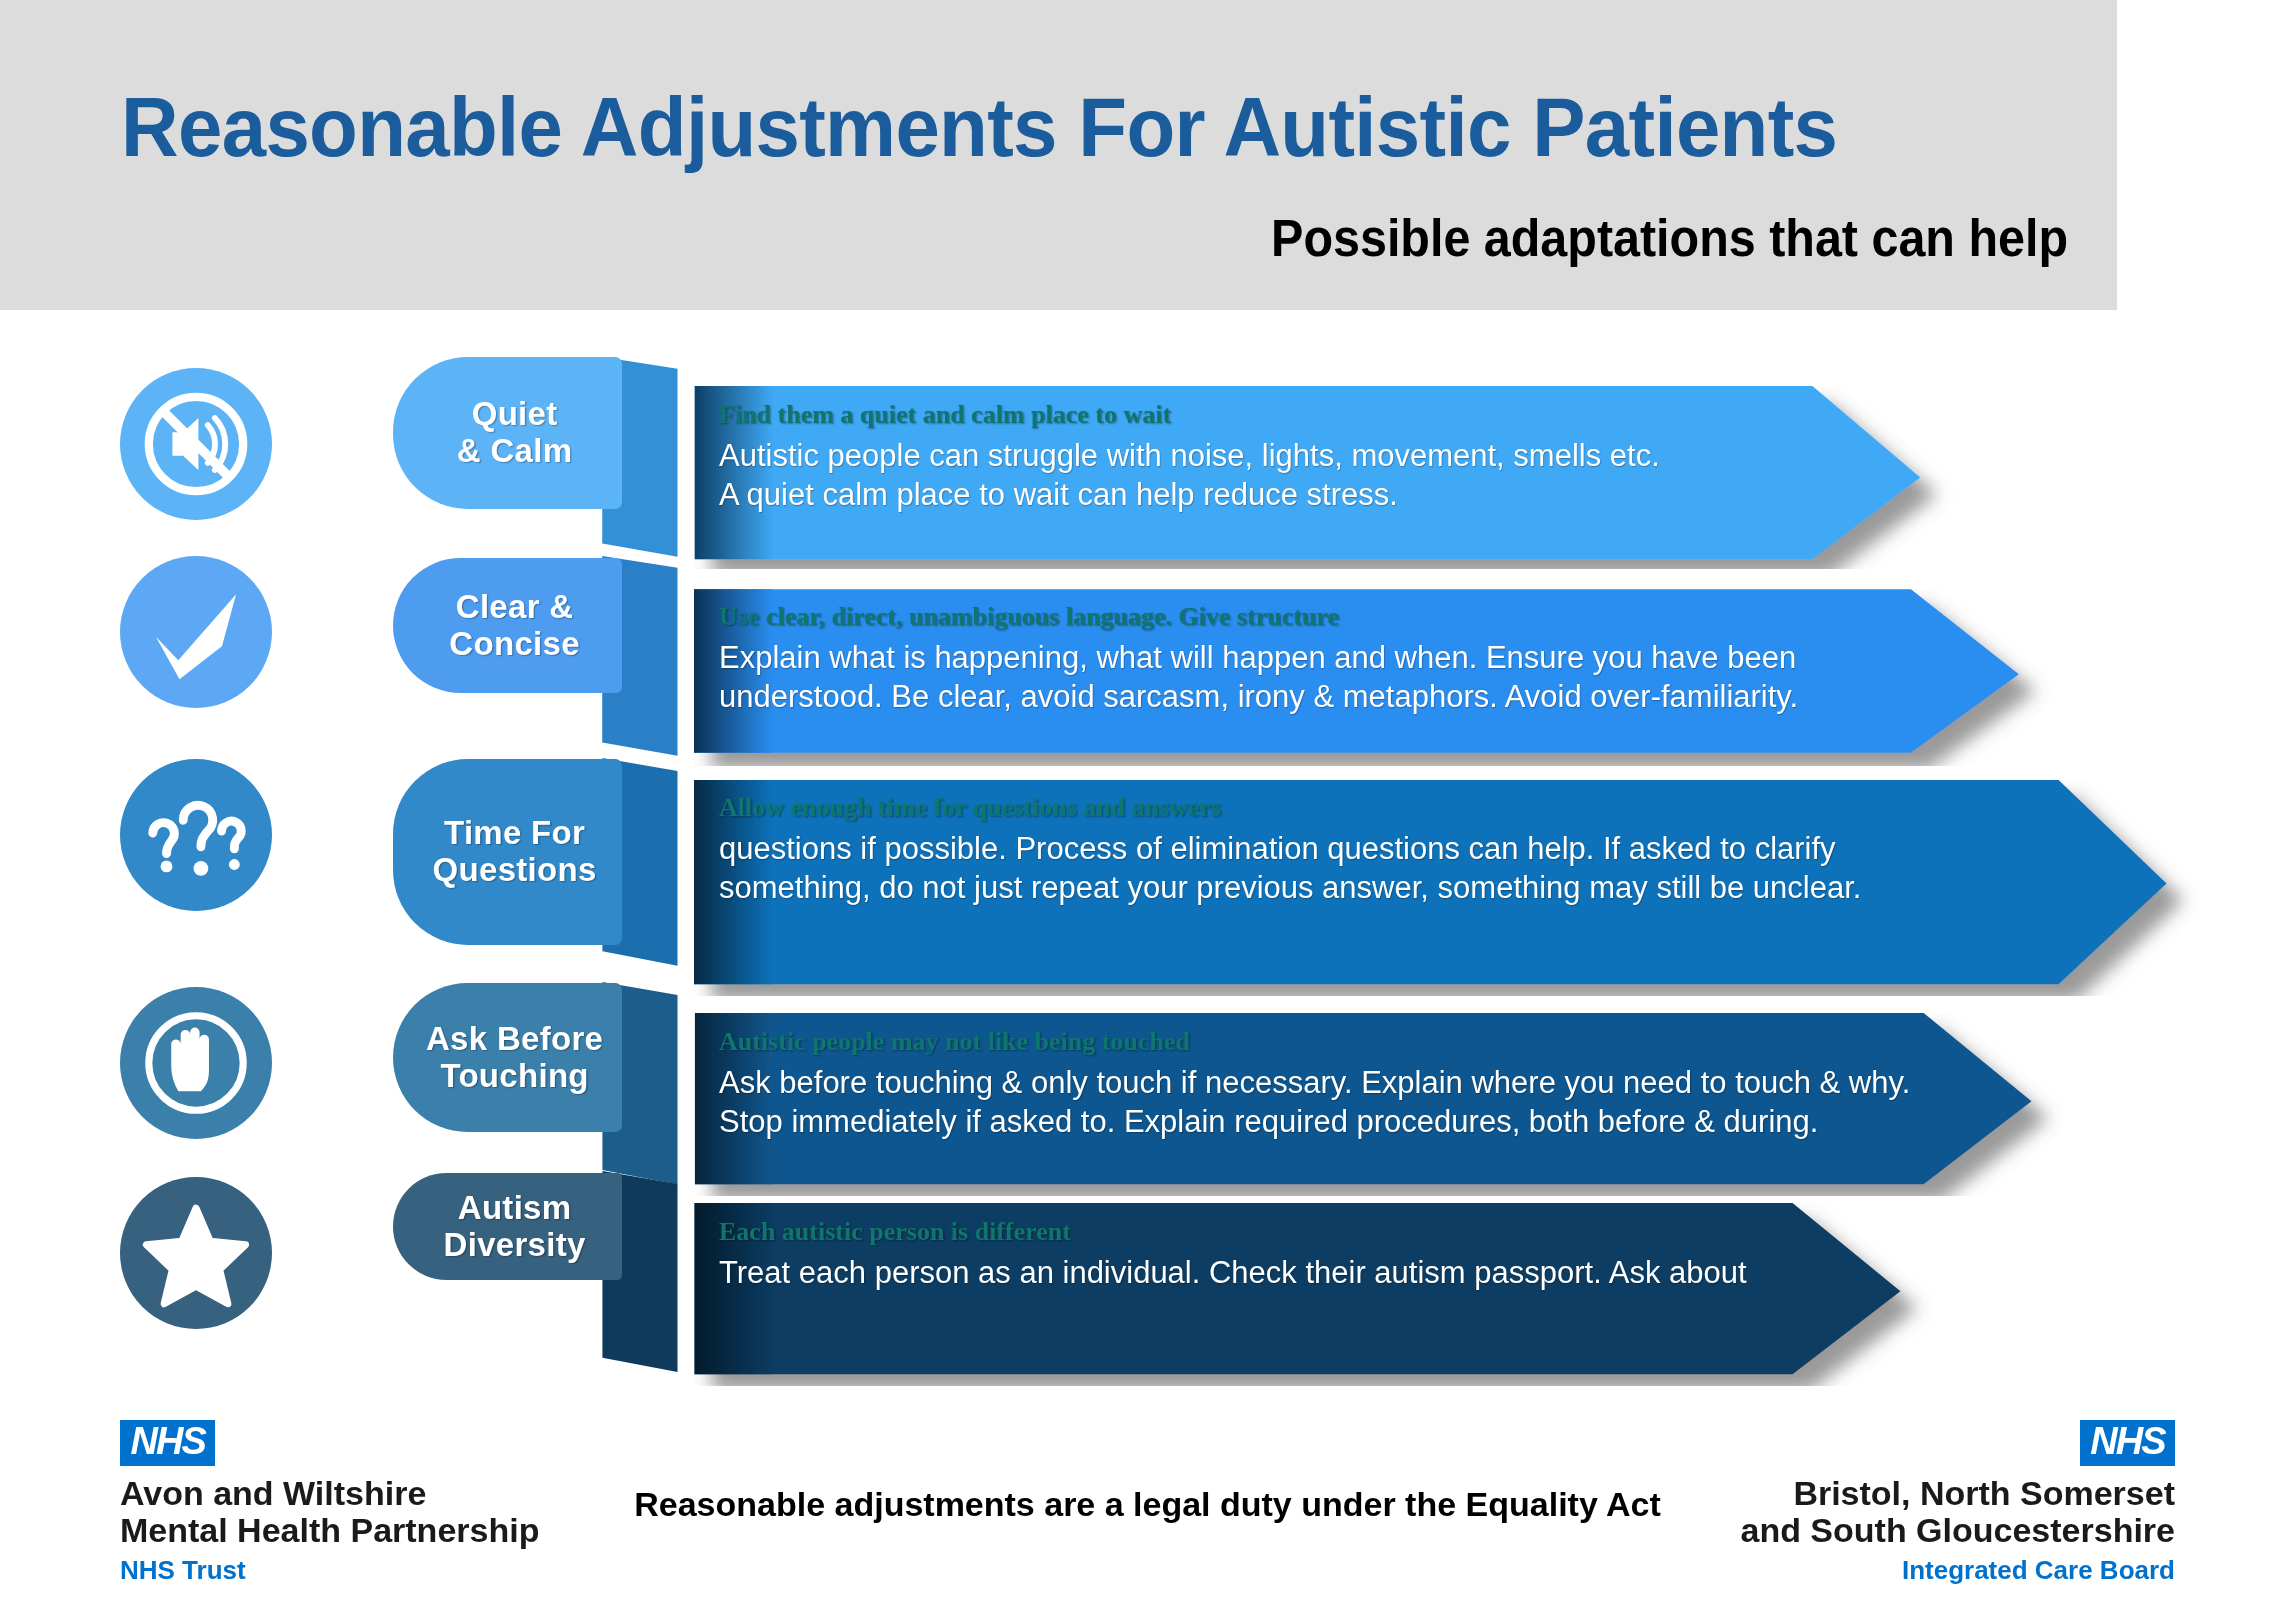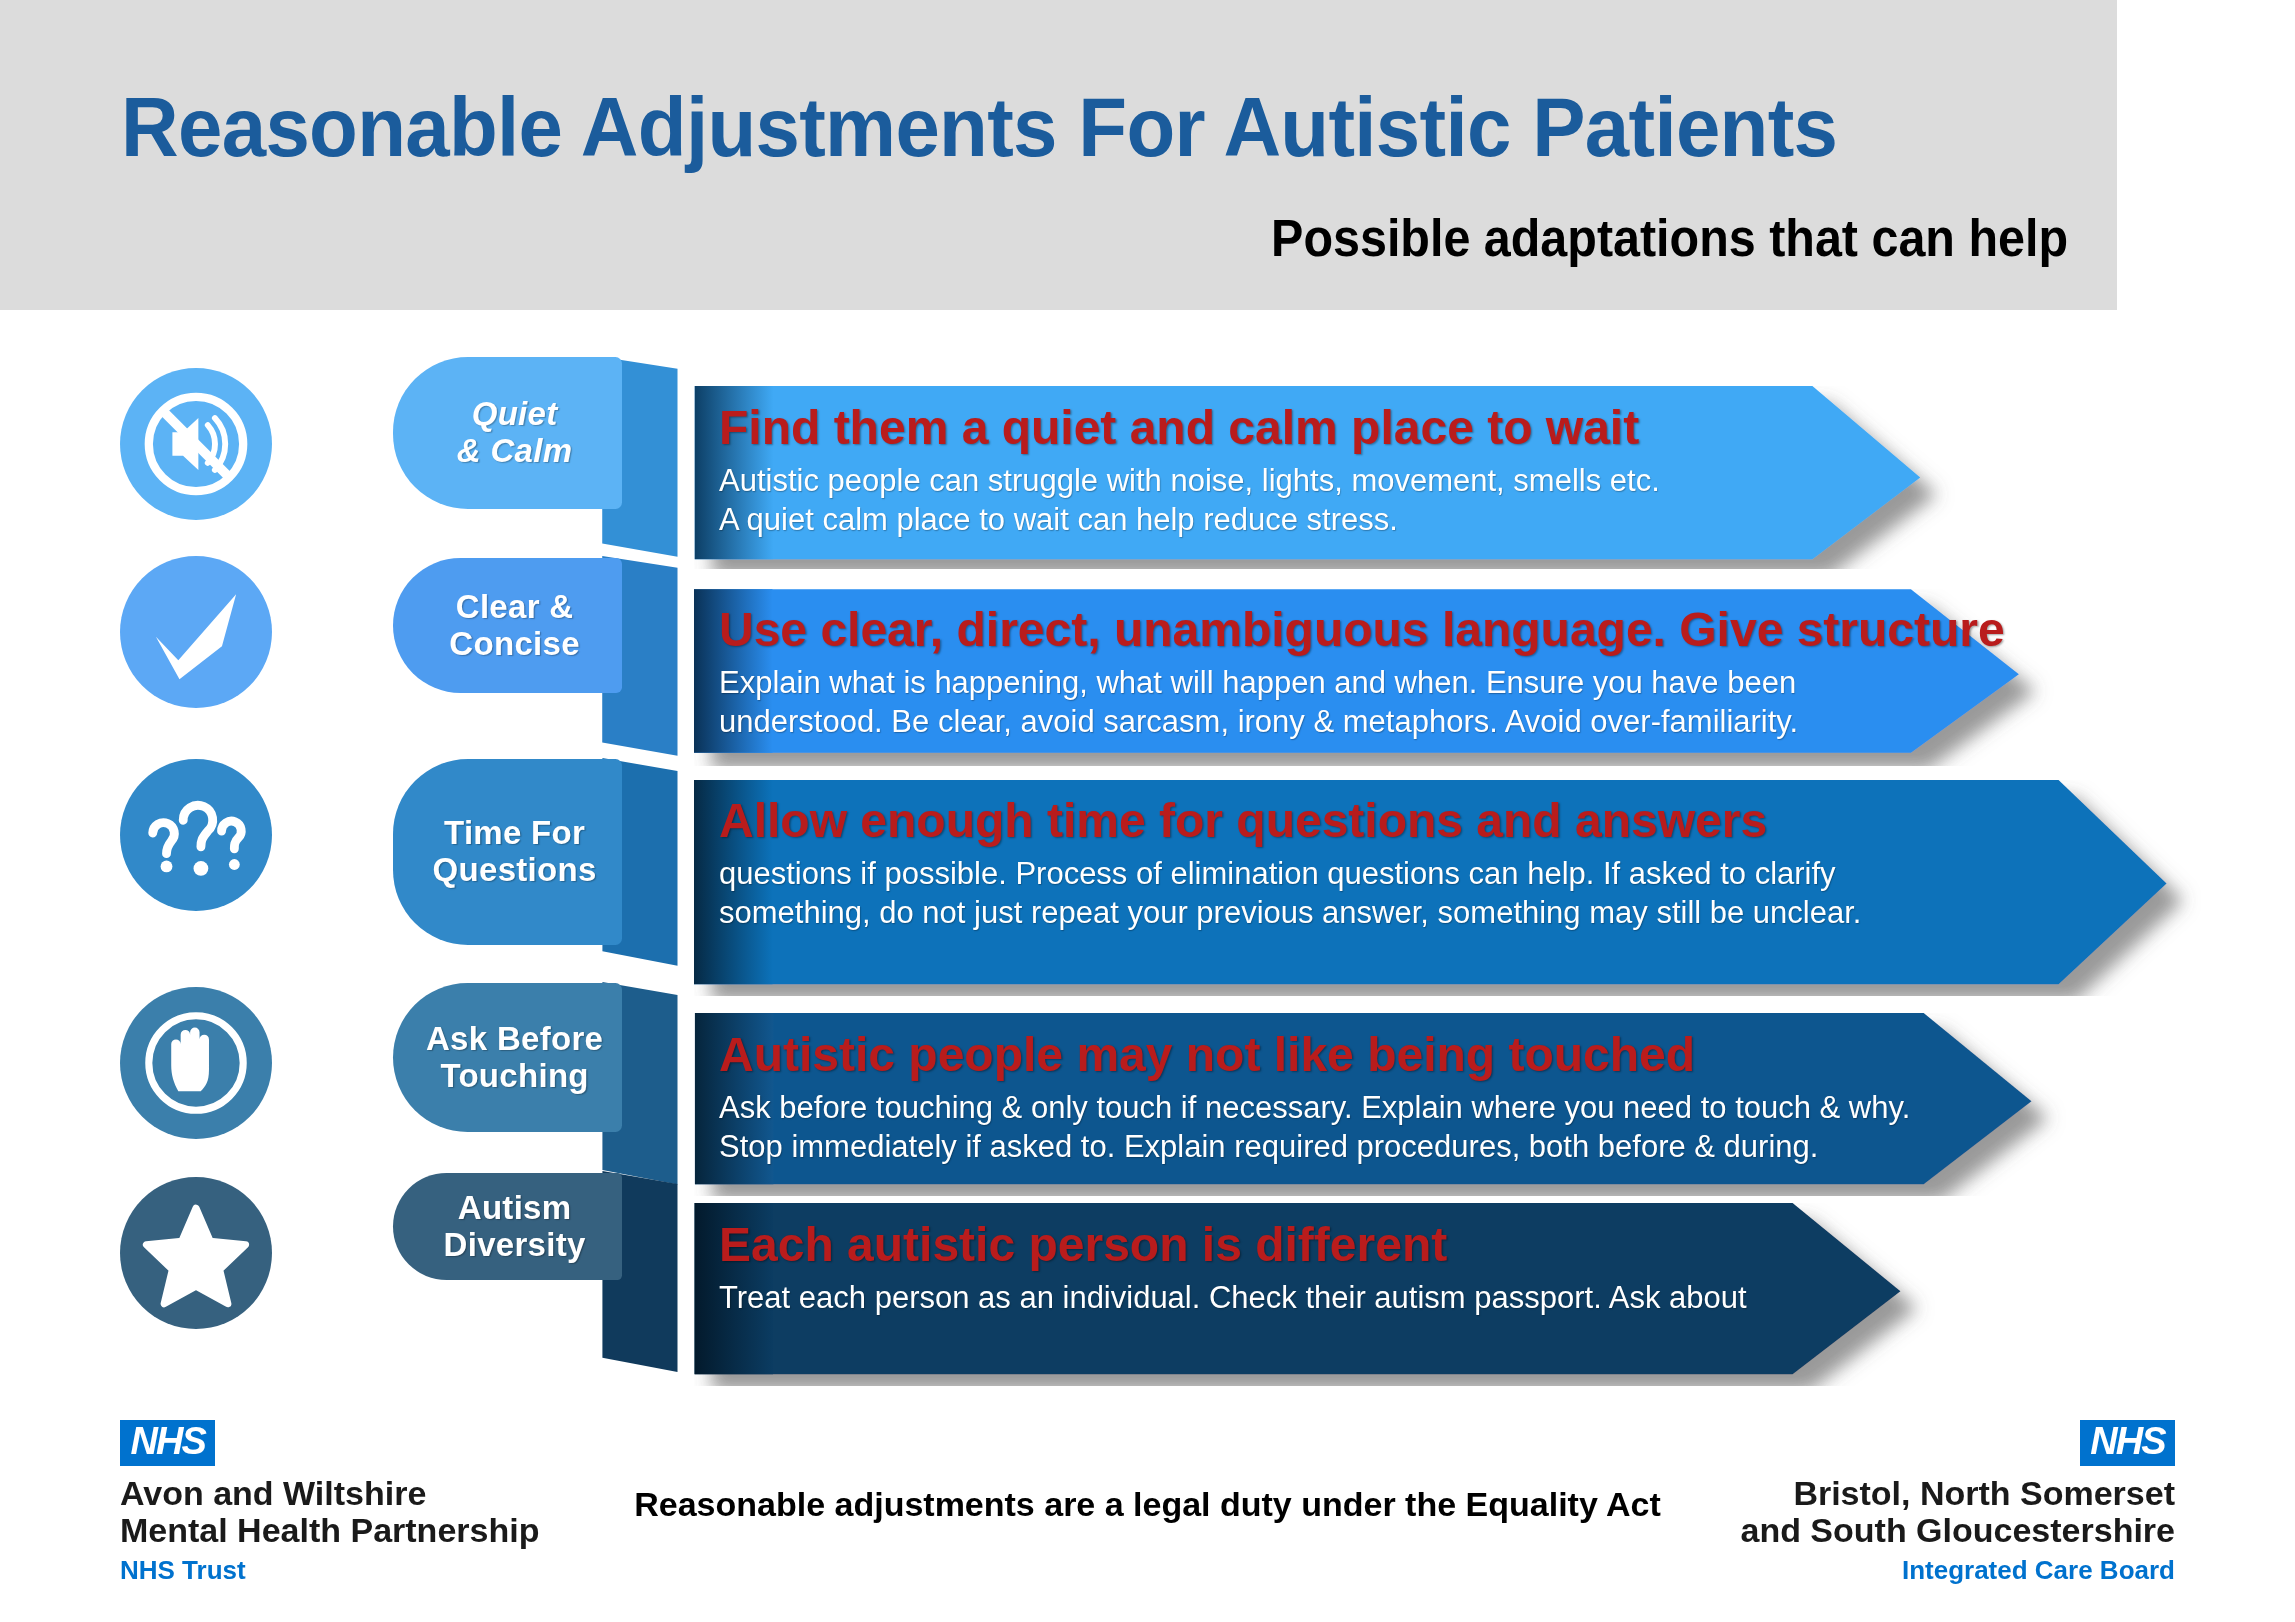--- a/index.html
+++ b/index.html
@@ -35,22 +35,22 @@
              font-weight:bold;font-size:33px;line-height:1.12;color:#fff;
              text-align:center;letter-spacing:0.3px;
              text-shadow:1.3px 1.3px 1.3px rgba(0,0,0,.28);}
 
   
   .connector{position:absolute;}
 
   
   .banner{position:absolute;box-sizing:border-box;
           padding:14.4px 0 0 25px;}
-  .b-head{position:relative;font-family:Liberation Sans, sans-serif;
-          font-weight:bold;font-size:48px;color:#b91c1c;white-space:nowrap;
+  .b-head{position:relative;font-family:Liberation Serif, serif;
+          font-weight:bold;font-size:26px;color:#0f766e;white-space:nowrap;
           text-shadow:1.3px 1.3px 2px rgba(0,0,0,.35);margin-bottom:5.2px;}
   .b-line{position:relative;font-family:"Liberation Sans Narrow","Liberation Sans",sans-serif;
           font-weight:normal;font-size:31px;color:#ffffff;white-space:nowrap;
           line-height:1.26;text-shadow:0.7px 0.7px 1.3px rgba(0,0,0,.3);}
 
   
   .logo{position:absolute;}
   .nhs-box{background:#0072ce;display:inline-block;
            padding:2.6px 10.5px 6.5px 10.5px;}
   .nhs-word{font-family:"Liberation Sans Narrow","Liberation Sans",sans-serif;
@@ -79,21 +79,21 @@
       <circle cx="50" cy="50" r="40" fill="none" stroke="#fff" stroke-width="7"></circle>
       <path d="M30 40 h9 L52 28 v44 L39 60 h-9 z" fill="#fff"></path>
       <path d="M60 34 a24 24 0 0 1 0 32" fill="none" stroke="#fff" stroke-width="5" stroke-linecap="round"></path>
       <path d="M66 28 a32 32 0 0 1 0 44" fill="none" stroke="#fff" stroke-width="5" stroke-linecap="round"></path>
       <line x1="23" y1="23" x2="77" y2="77" stroke="#fff" stroke-width="8" stroke-linecap="round"></line>
     </svg>
   </div>
   <svg class="connector" style="left:602px;top:357px;width:151px;height:216px;" viewBox="0 0 230 330" width="151" height="216">
     <polygon points="0,0 115,18 115,305 0,285" fill="#3390d6"></polygon>
   </svg>
-  <div class="pill" style="left:393px;top:357px;width:229px;height:152px;background:#5cb3f5;font-style:italic;">
+  <div class="pill" style="left:393px;top:357px;width:229px;height:152px;background:#5cb3f5;">
     <div class="pill-text">
       <span>Quiet</span><br><span>&amp; Calm</span>
     </div>
   </div>
   <svg style="position:absolute;left:694px;top:386px;width:1276px;height:183px;" viewBox="0 0 1950 280" width="1276" height="183">
     <defs>
       <linearGradient id="g1" x1="0" y1="0" x2="1" y2="0">
         <stop offset="0" stop-color="#0d3f66"></stop>
           <stop offset="1" stop-color="#3fa9f5"></stop>
       </linearGradient>

